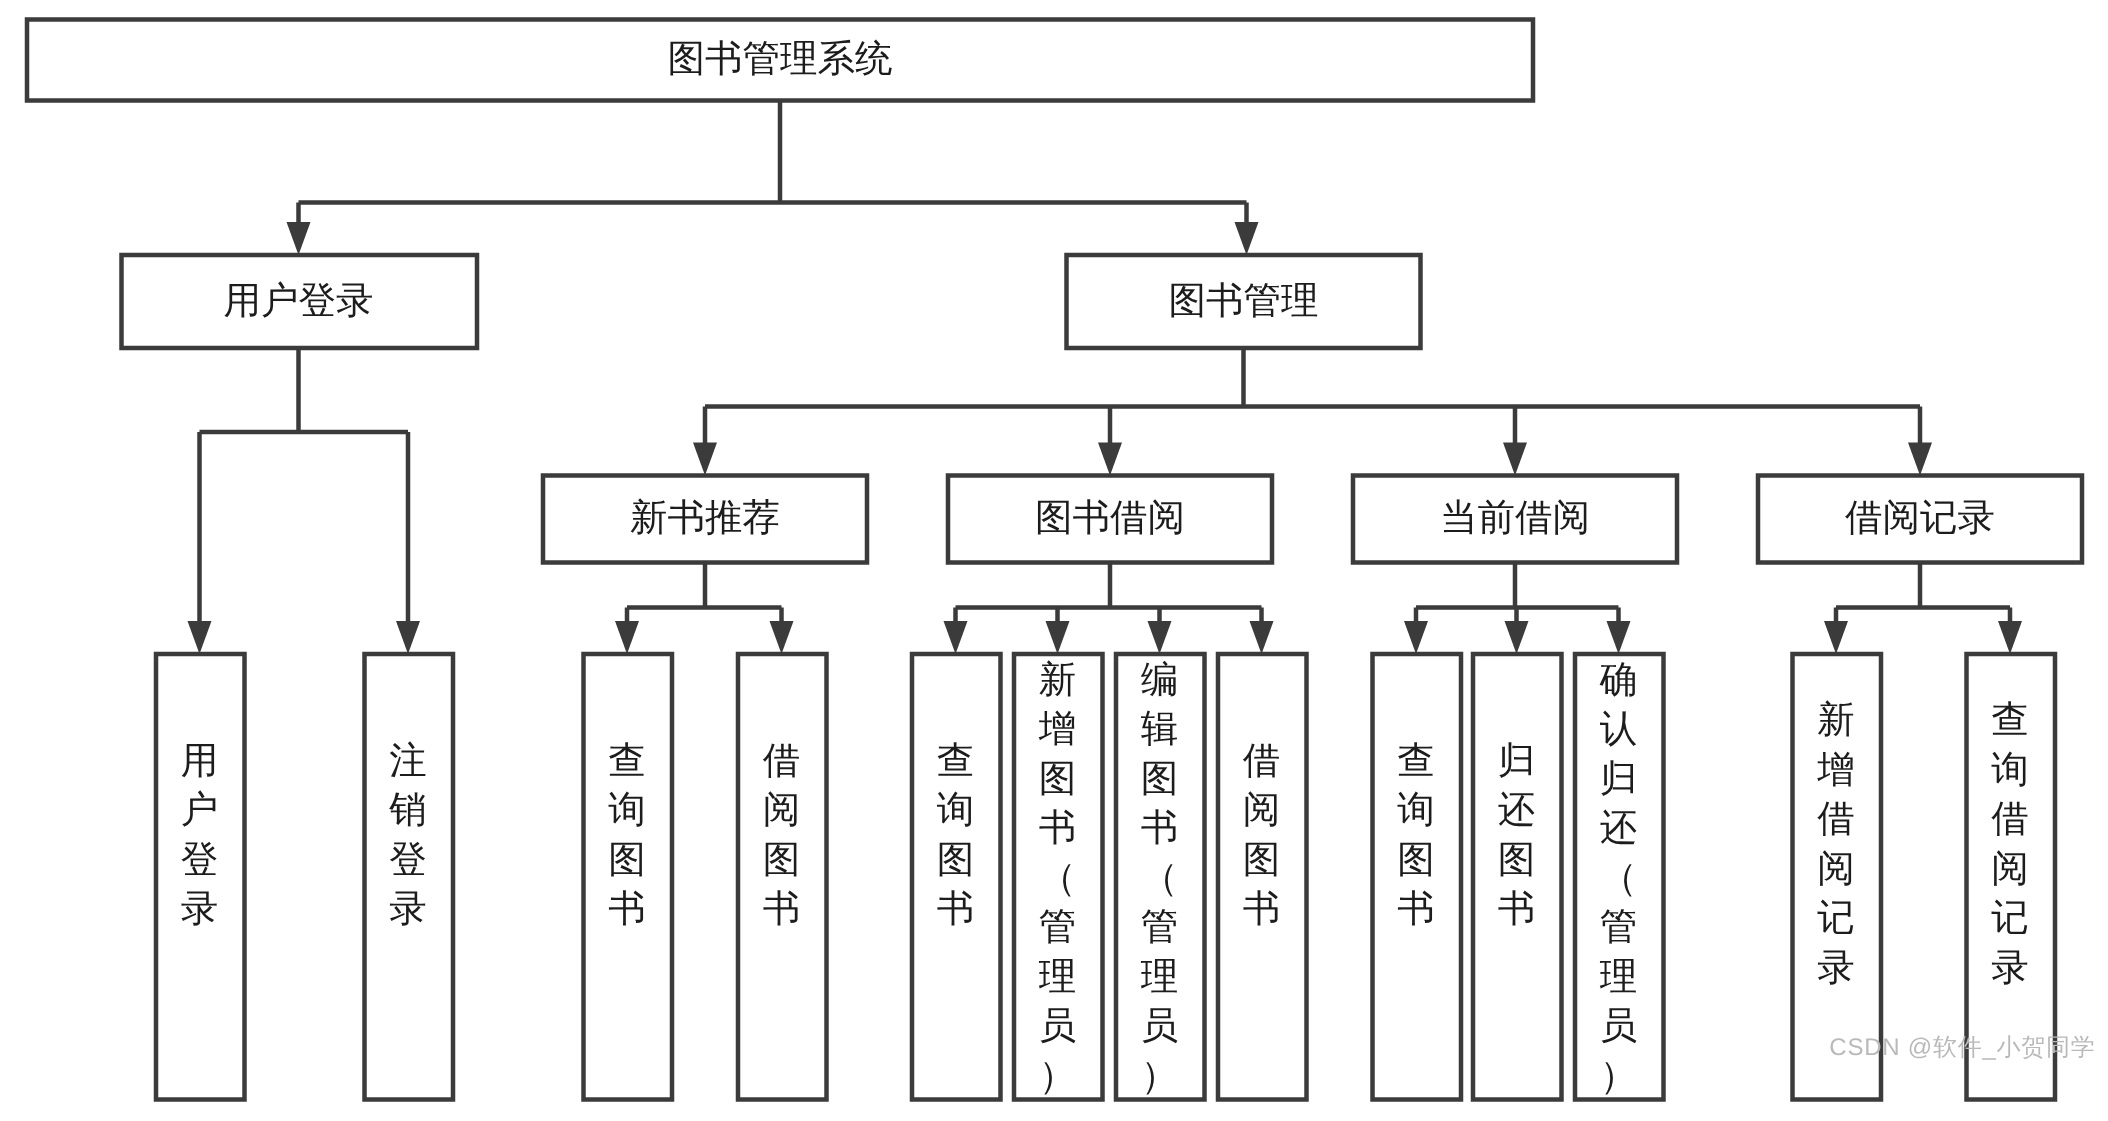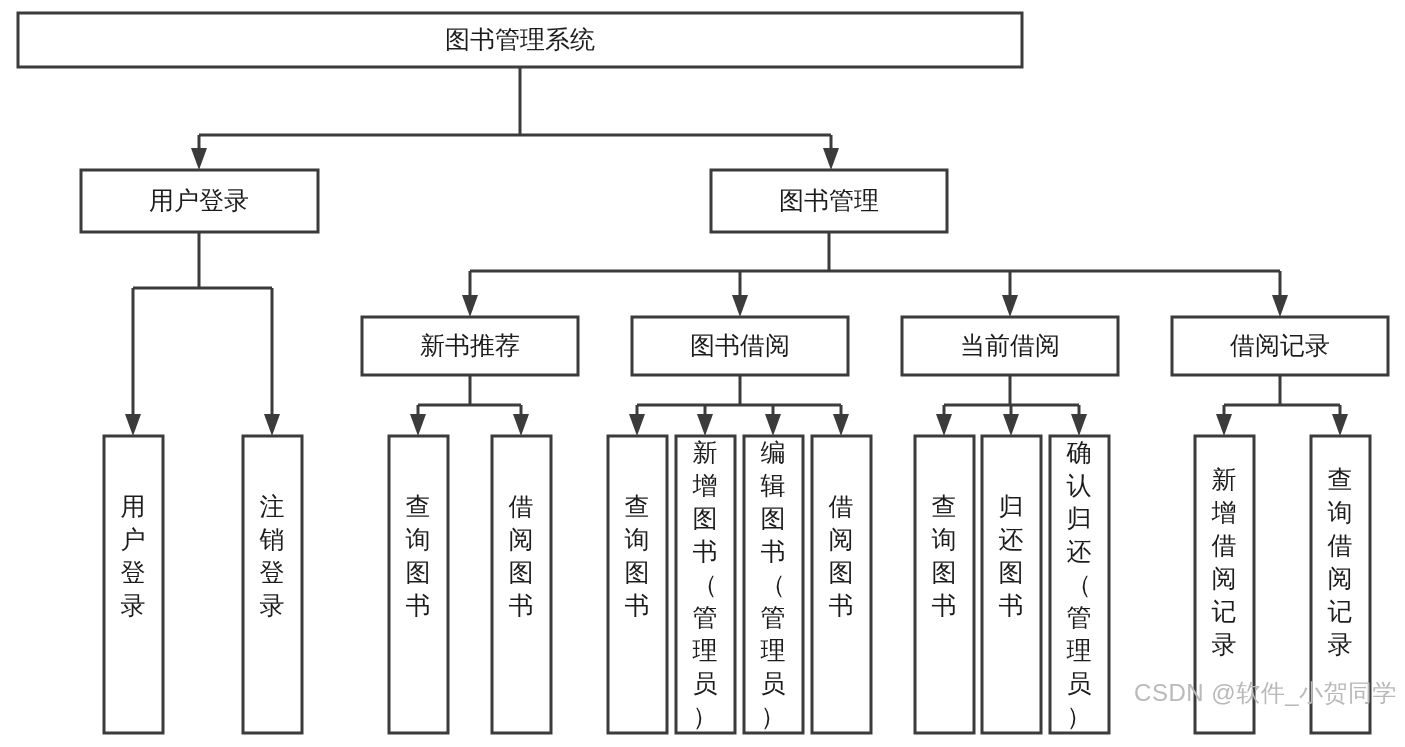--- a/index.html
+++ b/index.html
@@ -55,21 +55,21 @@
     fill: #1c1c1c;
     font-family: "Liberation Sans", "DejaVu Sans", sans-serif;
     font-size: 25px;
     text-anchor: middle;
   }
   .watermark {
     position: absolute;
     right: 8px;
     bottom: 6px;
     font-family: "Liberation Sans", "DejaVu Sans", sans-serif;
-    font-size: 24px;
+    font-size: 16px;
     color: #b9b9b9;
     letter-spacing: 0.5px;
     white-space: nowrap;
     user-select: none;
   }
 </style>
 </head>
 <body>
 
 <div id="chart-root">

